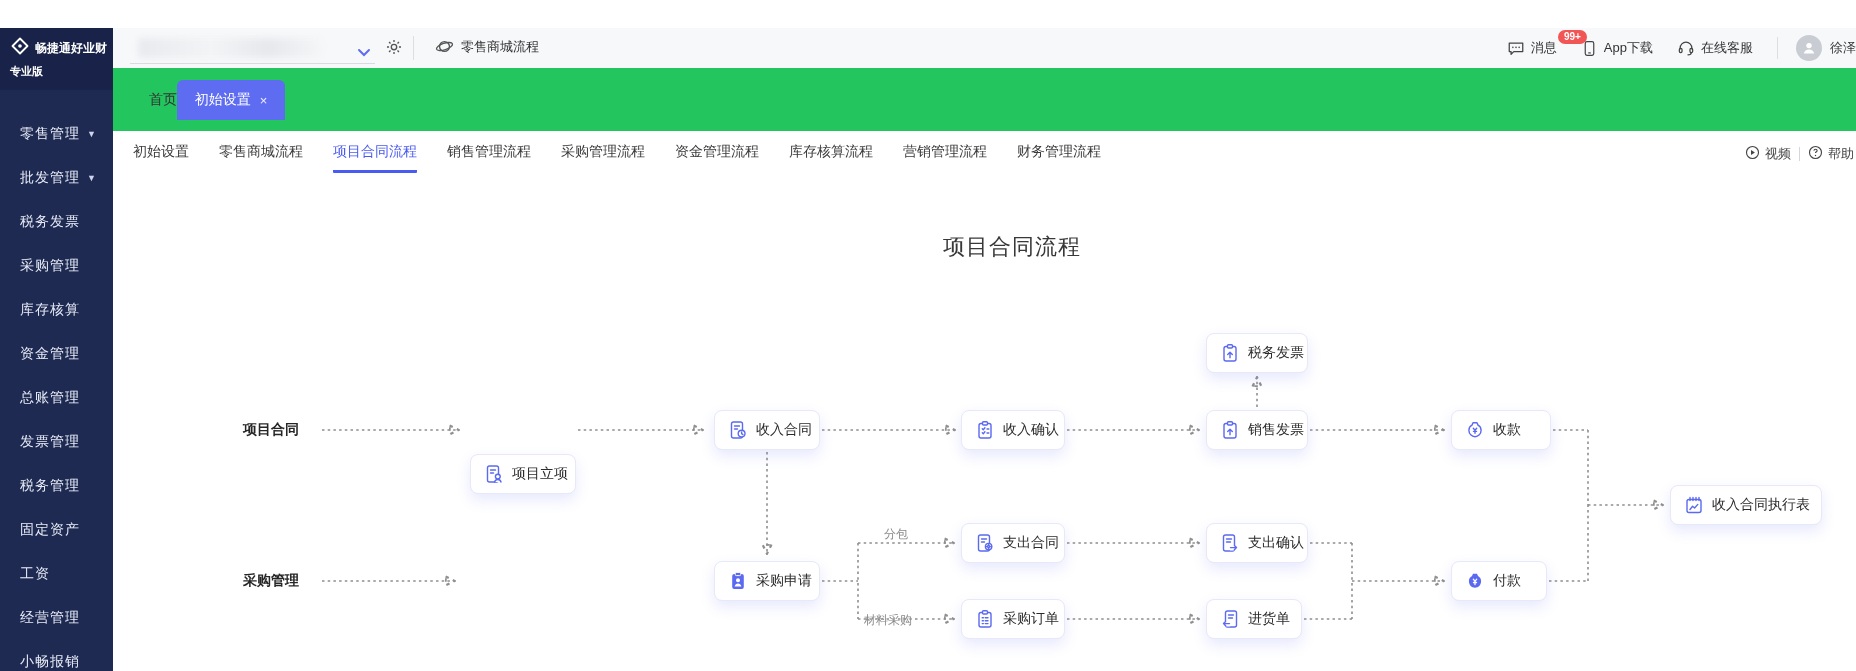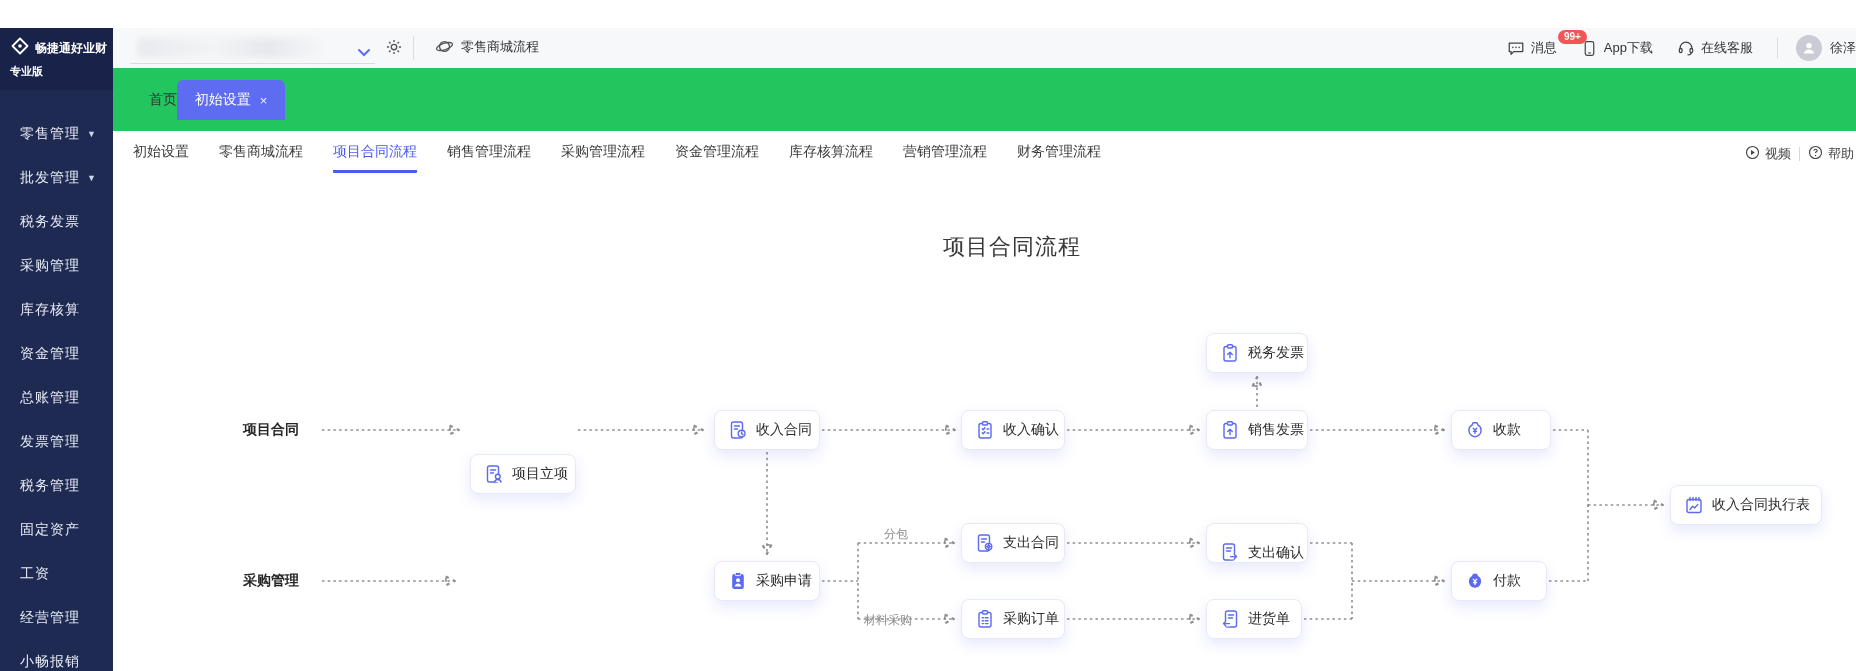--- a/index.html
+++ b/index.html
@@ -67,21 +67,21 @@
 
   #n-project-setup        { left:470px;  top:410px; width:106px;margin-top:44px; }
   #n-income-contract      { left:714px;  top:410px; width:106px; }
   #n-income-confirm       { left:961px;  top:410px; width:104px; }
   #n-sales-invoice        { left:1206px; top:410px; width:102px; }
   #n-tax-invoice          { left:1206px; top:333px; width:102px; }
   #n-receive-payment      { left:1451px; top:410px; width:100px; }
   #n-income-contract-report{ left:1670px; top:485px; width:152px; }
   #n-purchase-request     { left:714px;  top:561px; width:106px; }
   #n-expense-contract     { left:961px;  top:523px; width:104px; }
-  #n-expense-confirm      { left:1206px; top:523px; width:102px;align-items:flex-end; }
+  #n-expense-confirm      { left:1206px; top:523px; width:102px; }
   #n-purchase-order       { left:961px;  top:599px; width:104px; }
   #n-goods-receipt        { left:1206px; top:599px; width:96px; }
   #n-make-payment         { left:1451px; top:561px; width:96px; }
 
   .edges { position:absolute; left:0; top:0; width:1856px; height:671px; pointer-events:none; z-index:2; }
   .edges path { fill:none; stroke:#8f8f8f; stroke-width:1.6; stroke-dasharray:2.5 3.2; }
 </style>
 </head>
 <body>
 <div id="app">

